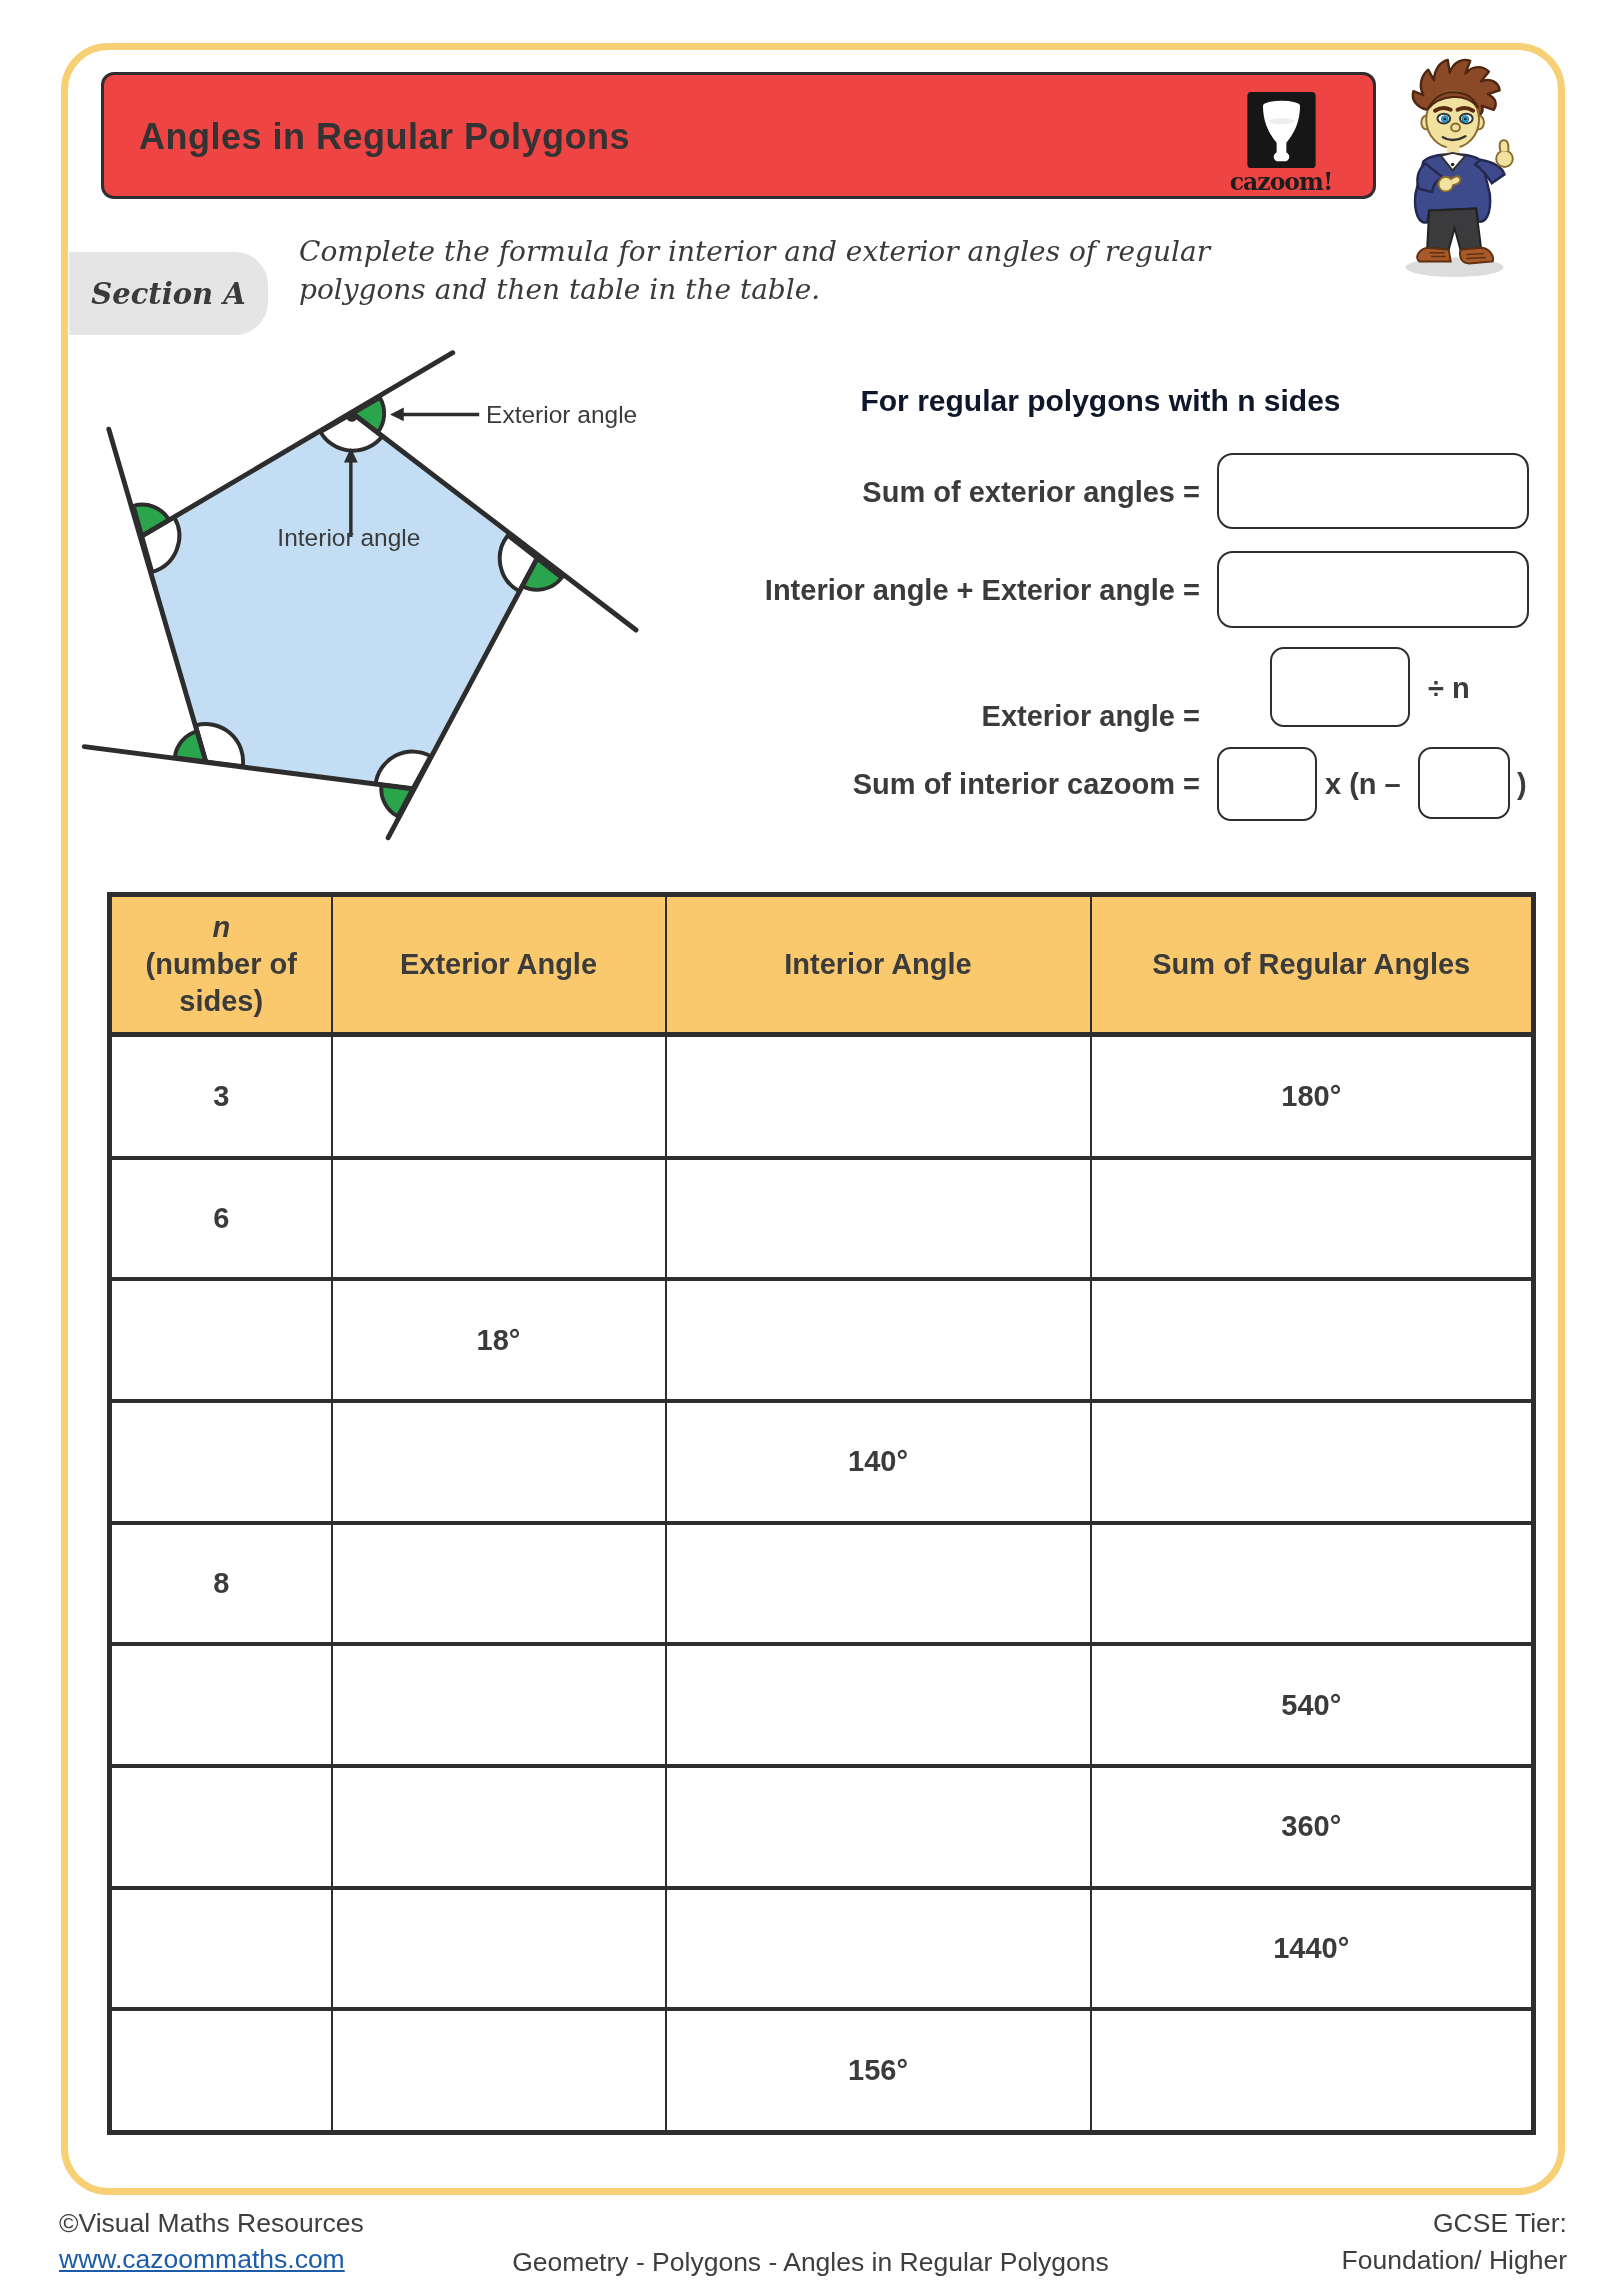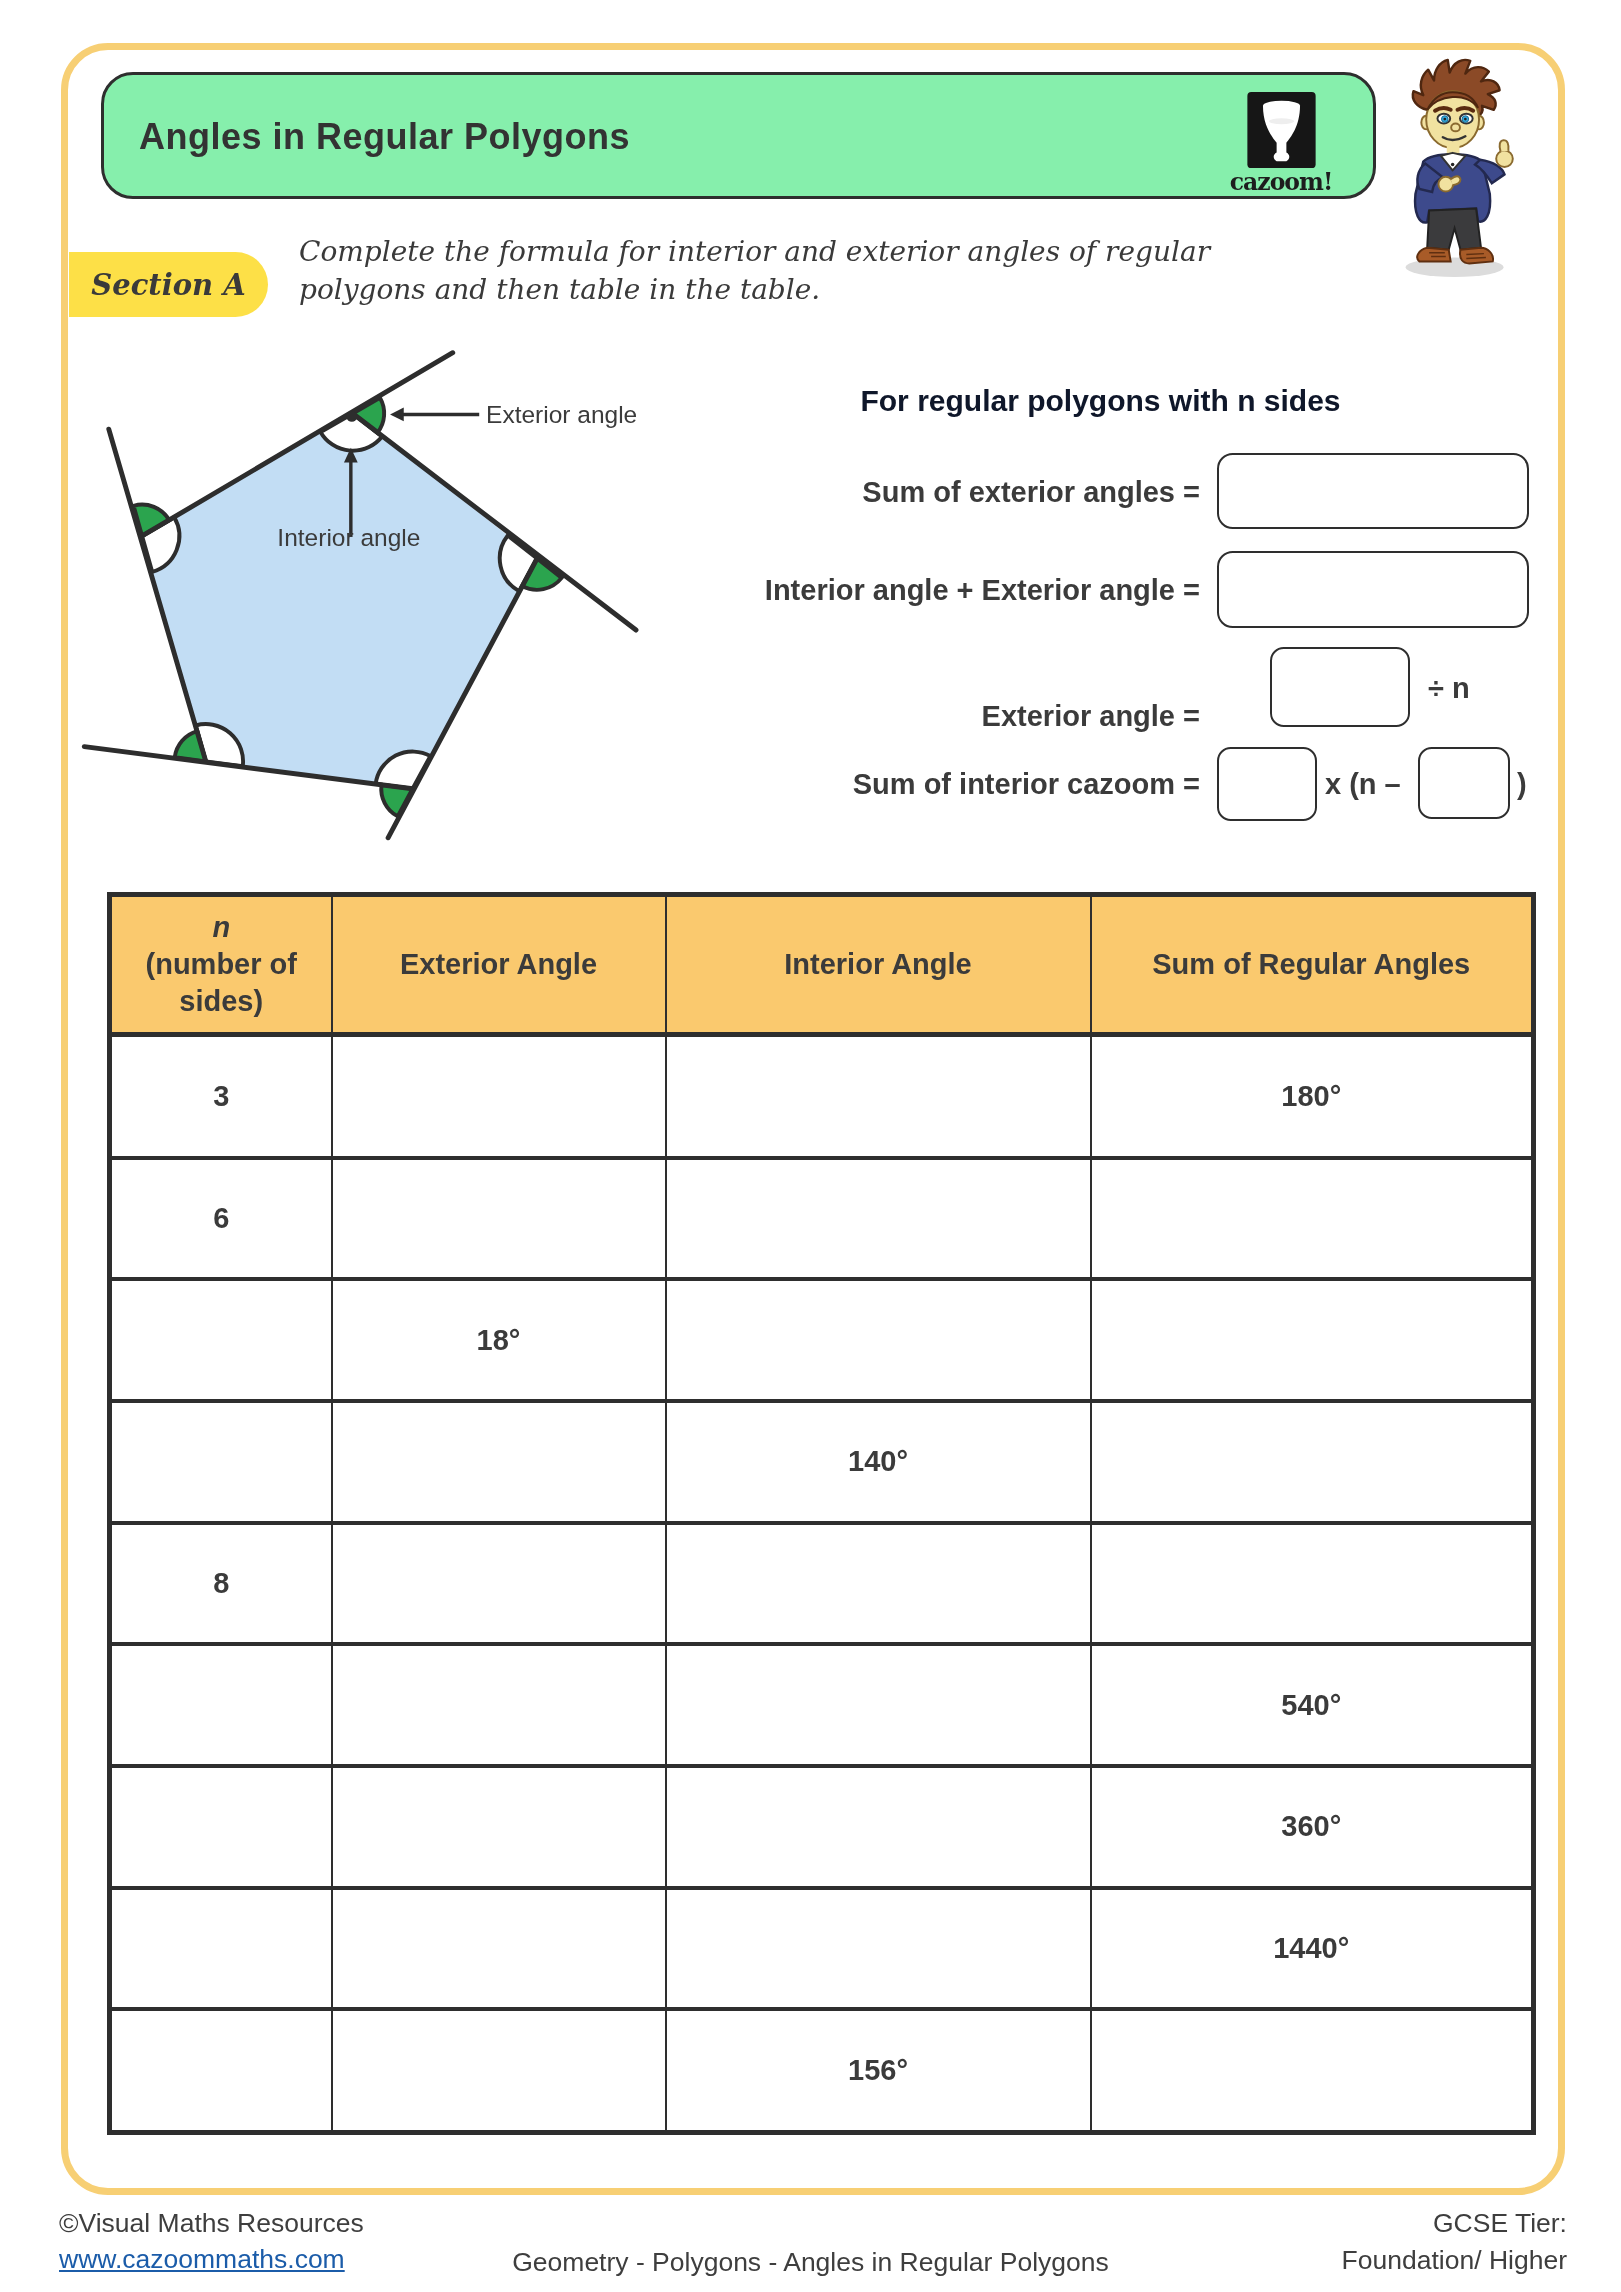--- a/index.html
+++ b/index.html
@@ -4,31 +4,31 @@
 <style>
   * { margin:0; padding:0; box-sizing:border-box; }
   html,body { background:#fff; }
   body { font-family:"Liberation Sans", sans-serif; color:#3b3b3b; }
   .page { position:relative; width:1621px; height:2293px; background:#fff; overflow:hidden; }
 
   .gold-border { position:absolute; left:61px; top:43px; width:1504px; height:2152px;
     border:7.8px solid #f7cf74; border-radius:47px; }
 
   .title-box { position:absolute; left:101px; top:72px; width:1275px; height:127px;
-    background:#86efac; border:3.9px solid #2e2e2e; border-radius:32px; }
+    background:#ef4444; border:3.9px solid #2e2e2e; border-radius:13px; }
   .page-title { position:absolute; left:35px; top:41px; font-size:36px; font-weight:bold; color:#333; letter-spacing:0.5px; }
 
   .logo-block { position:absolute; left:1119px; top:16.7px; width:116px; text-align:center; }
   .logo-mark { display:block; margin:0 auto; }
   .logo-text { font-family:"DejaVu Serif", serif; font-weight:bold; font-size:23.5px; color:#1d1d1d; margin-top:-2px; letter-spacing:-1px; }
 
   .character { position:absolute; left:1390px; top:55px; }
 
-  .section-label { position:absolute; left:69px; top:252px; width:199px; height:65px;
-    background:#fde047; border-radius:0 33px 33px 0; display:flex; align-items:center; justify-content:center; }
+  .section-label { position:absolute; left:69px; top:252px; width:199px; height:83px;
+    background:#e5e5e5; border-radius:0 33px 33px 0; display:flex; align-items:center; justify-content:center; }
   .section-label span { font-family:"DejaVu Serif", serif; font-style:italic; font-weight:bold; font-size:29px; color:#3a3a3a; }
 
   .instructions { position:absolute; left:299px; top:233px; font-family:"DejaVu Serif", serif;
     font-style:italic; font-size:28px; line-height:38px; color:#3a3a3a; }
 
   .diagram { position:absolute; left:49px; top:333px; }
   .diagram text { font-family:"Liberation Sans", sans-serif; font-size:25px; fill:#3b3b3b; }
 
   .f-heading { position:absolute; left:686px; top:384px; width:829px; text-align:center;
     font-size:30px; font-weight:bold; color:#0f172a; }

